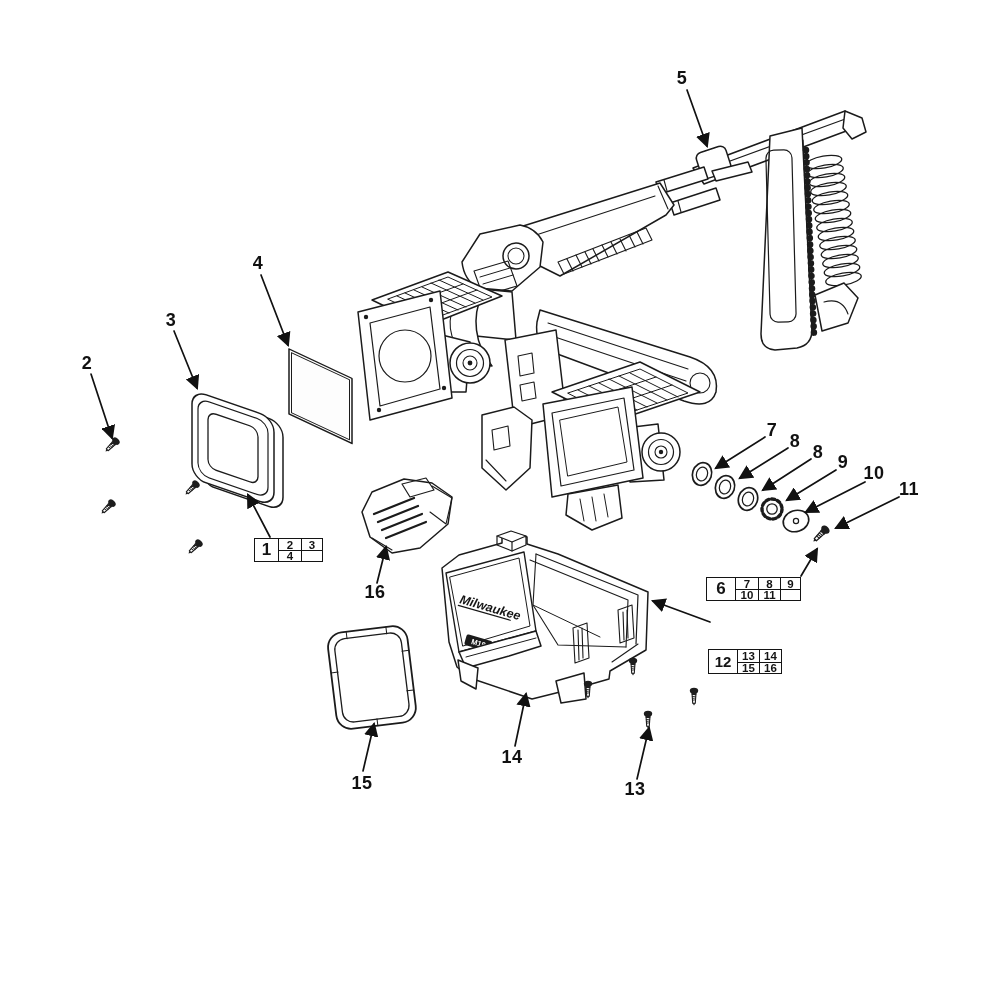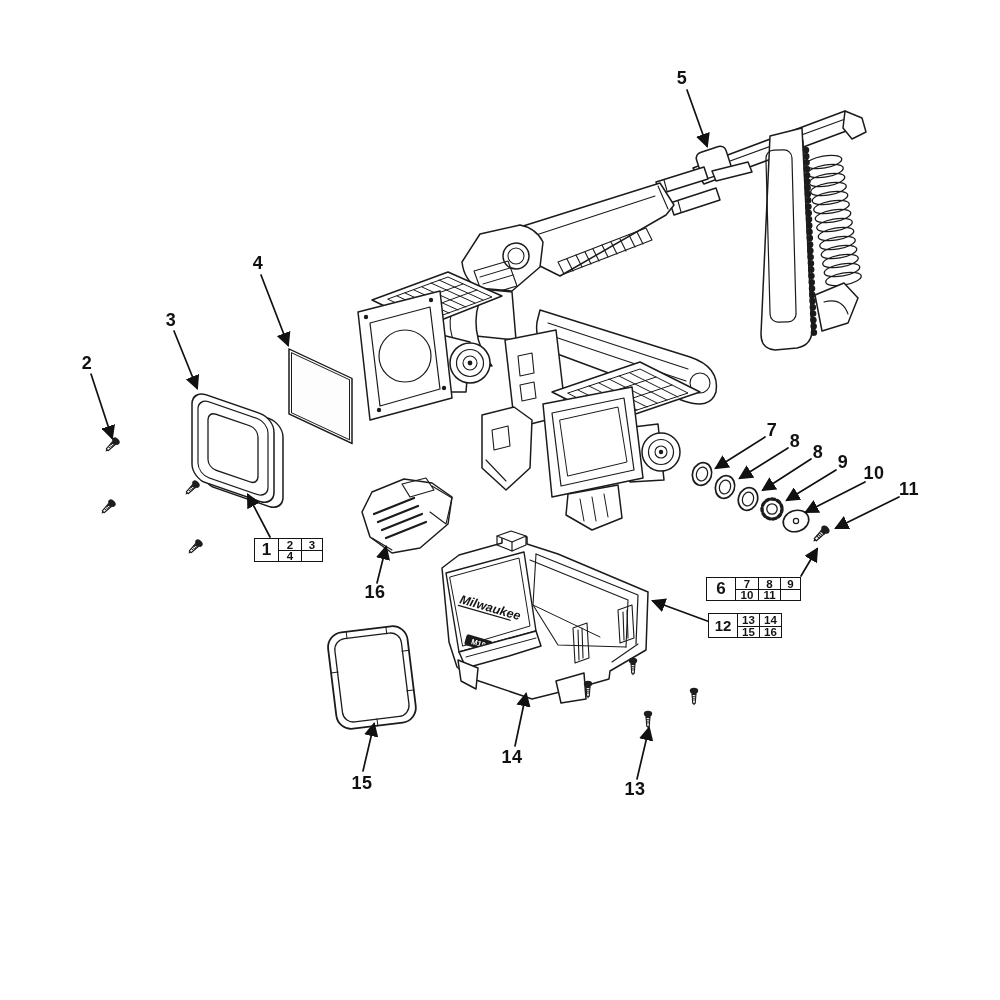--- a/index.html
+++ b/index.html
@@ -372,21 +372,21 @@
 <div class="ctable" style="left:706px;top:577px;grid-template-columns:29px 22px 22px 20px;grid-auto-rows:11px">
   <div class="ct-main">6</div>
   <div class="ct-c nl nt">7</div>
   <div class="ct-c nt">8</div>
   <div class="ct-c nt">9</div>
   <div class="ct-c nl">10</div>
   <div class="ct-c">11</div>
   <div class="ct-c"></div>
 </div>
 
-<div class="ctable" style="left:708px;top:613px;grid-template-columns:29px 21px 22px;grid-auto-rows:11.5px">
+<div class="ctable" style="left:708px;top:649px;grid-template-columns:29px 21px 22px;grid-auto-rows:11.5px">
   <div class="ct-main" style="font-size:15px">12</div>
   <div class="ct-c nl nt">13</div>
   <div class="ct-c nt">14</div>
   <div class="ct-c nl">15</div>
   <div class="ct-c">16</div>
 </div>
 
 </div>
 
 </body></html>

